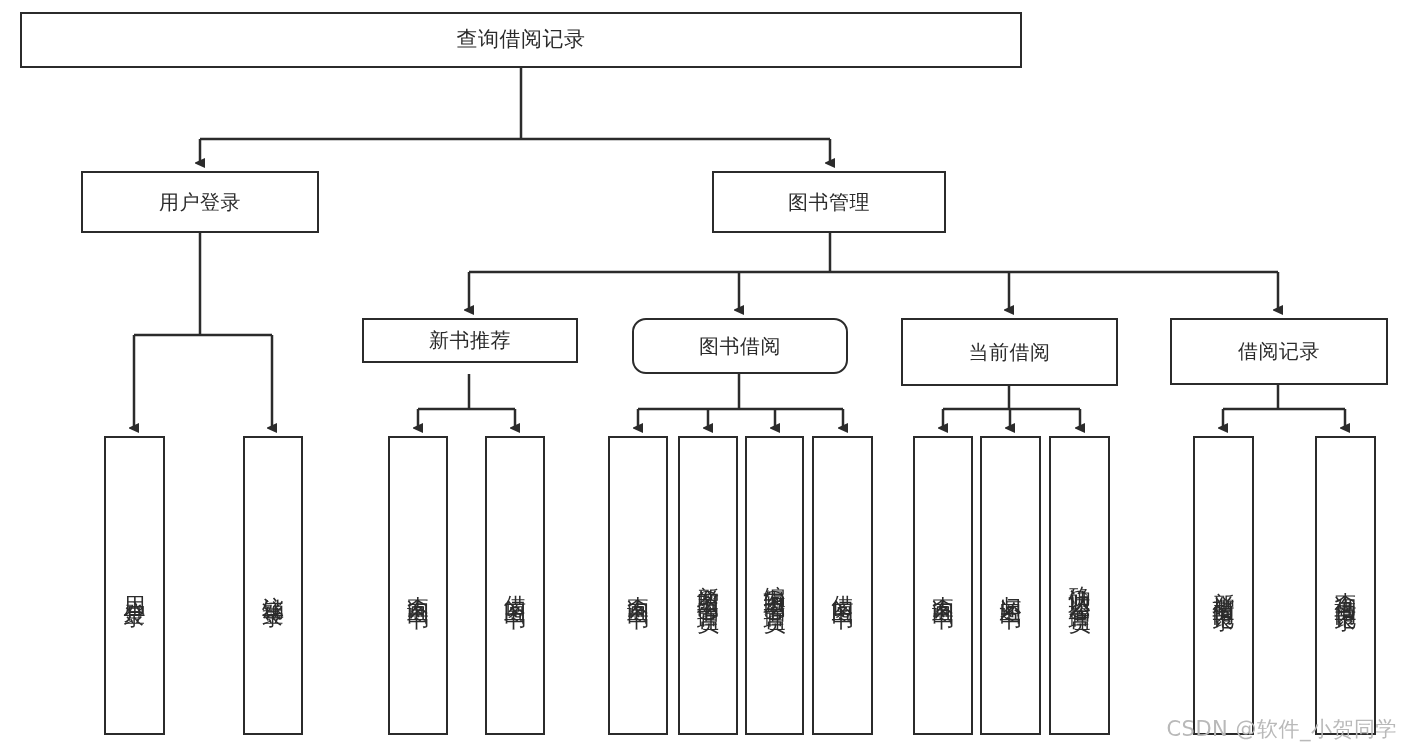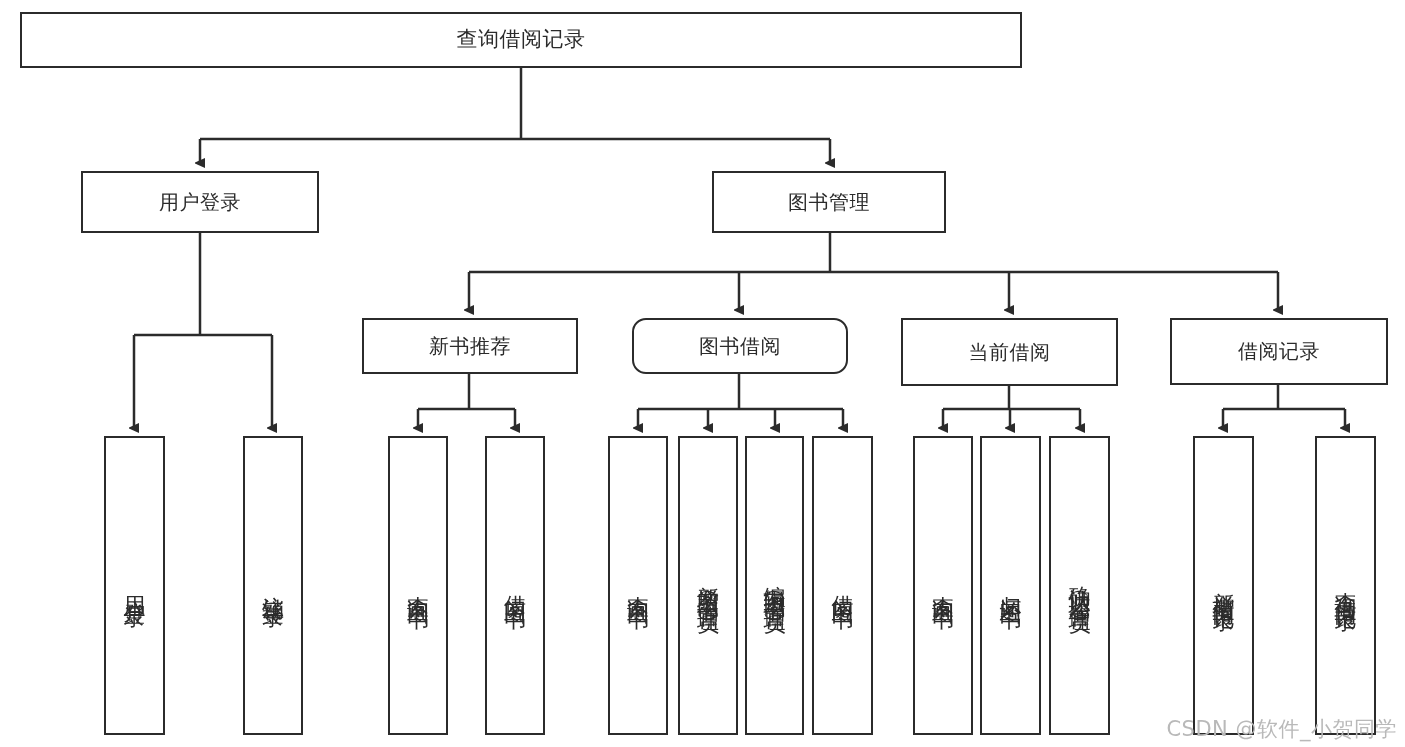--- a/index.html
+++ b/index.html
@@ -118,21 +118,21 @@
     <span class="lbl">查询借阅记录</span>
   </div>
 
   <div class="node h" style="left:81px;top:171px;width:238px;height:62px;">
     <span class="lbl">用户登录</span>
   </div>
   <div class="node h" style="left:712px;top:171px;width:234px;height:62px;">
     <span class="lbl">图书管理</span>
   </div>
 
-  <div class="node h" style="left:362px;top:318px;width:216px;height:56px;align-items:center;">
+  <div class="node h" style="left:362px;top:318px;width:216px;height:45px;align-items:center;">
     <span class="lbl">新书推荐</span>
   </div>
   <div class="node h" style="left:632px;top:318px;width:216px;height:56px;border-radius:14px;">
     <span class="lbl">图书借阅</span>
   </div>
   <div class="node h" style="left:901px;top:318px;width:217px;height:68px;">
     <span class="lbl">当前借阅</span>
   </div>
   <div class="node h" style="left:1170px;top:318px;width:218px;height:67px;">
     <span class="lbl">借阅记录</span>

